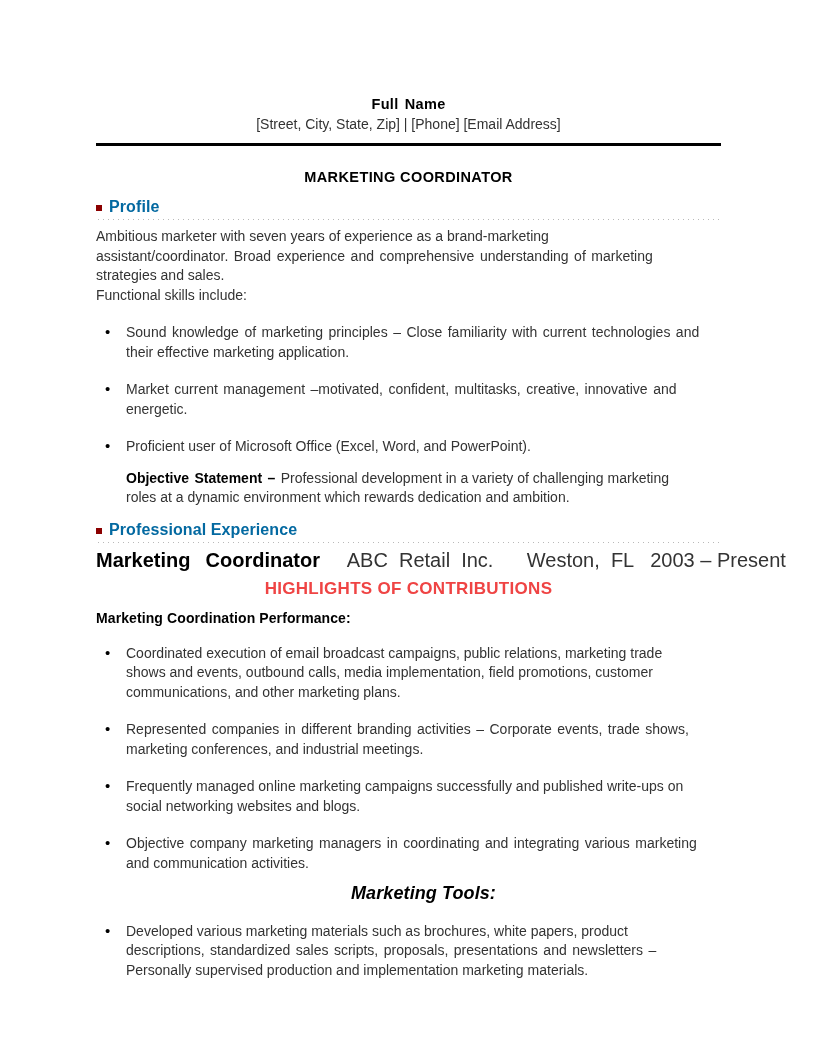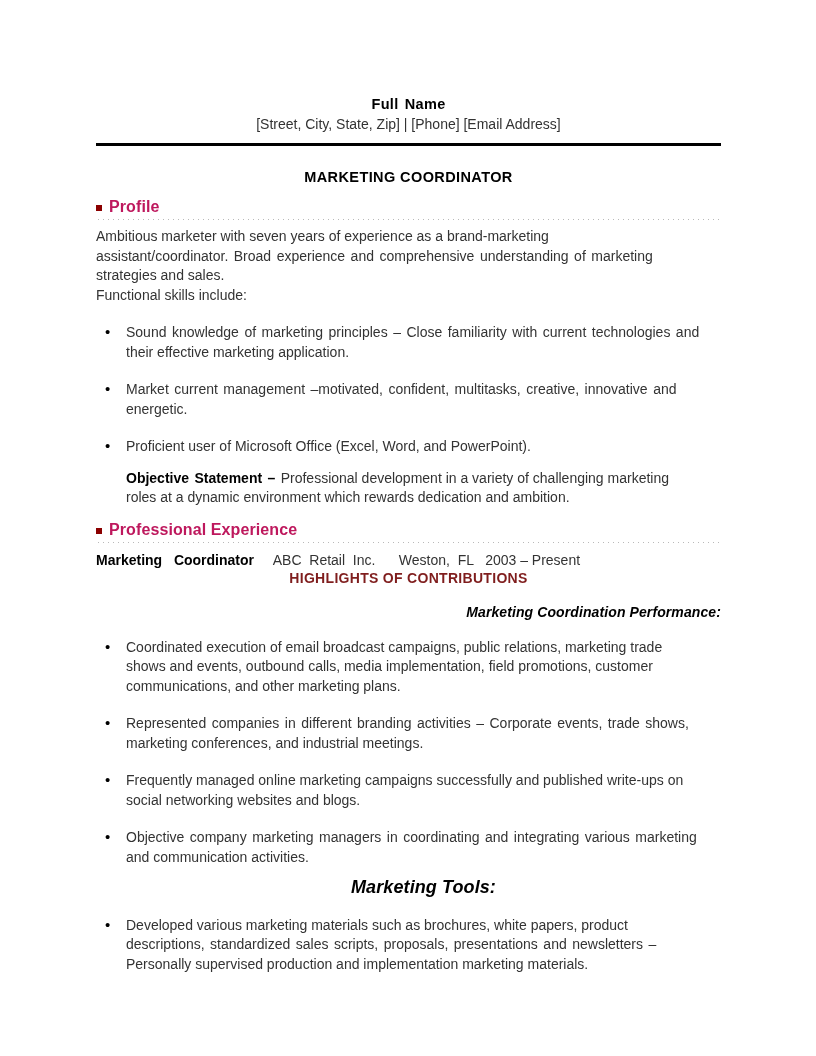--- a/index.html
+++ b/index.html
@@ -63,21 +63,21 @@
     margin-top: 23px;
   }
 
   
   .section {
     margin-top: 13px;
   }
   .section-heading {
     display: flex;
     align-items: center;
-    color: #be185d;
+    color: #0369a1;
     font-size: 16px;
     font-weight: bold;
     line-height: 18px;
     letter-spacing: 0.1px;
   }
   .sq-bullet {
     display: inline-block;
     width: 6px;
     height: 6px;
     background: #8B0000;
@@ -143,46 +143,45 @@
     display: block;
     margin-top: 12px;
   }
   b.inline-strong {
     font-weight: bold;
     color: #000000;
     word-spacing: 1.5px;
   }
 
   .exp-row {
-    font-size: 14px;
+    font-size: 20px;
     line-height: 20px;
     margin-top: 7px;
     color: #333333;
     white-space: pre;
   }
   .exp-role {
     font-weight: bold;
     color: #000000;
     word-spacing: 2px;
   }
   .highlights {
     text-align: center;
     font-weight: bold;
-    font-size: 14px;
-    color: #7f1d1d;
+    font-size: 17px;
+    color: #ef4444;
     letter-spacing: 0.3px;
+    margin-top: 9px;
   }
   .subhead {
-    font-style: italic;
-    font-weight: bold;
-    font-size: 14px;
-    color: #000000;
-    margin-top: 18px;
+    font-weight: bold;
+    font-size: 14px;
+    color: #000000;
+    margin-top: 11px;
     letter-spacing: 0.1px;
-    text-align: right;
   }
   .subhead-inline {
     font-style: italic;
     font-weight: bold;
     font-size: 18px;
     color: #000000;
     display: block;
     margin-top: 11px;
     letter-spacing: 0.1px;
     text-align: center;

